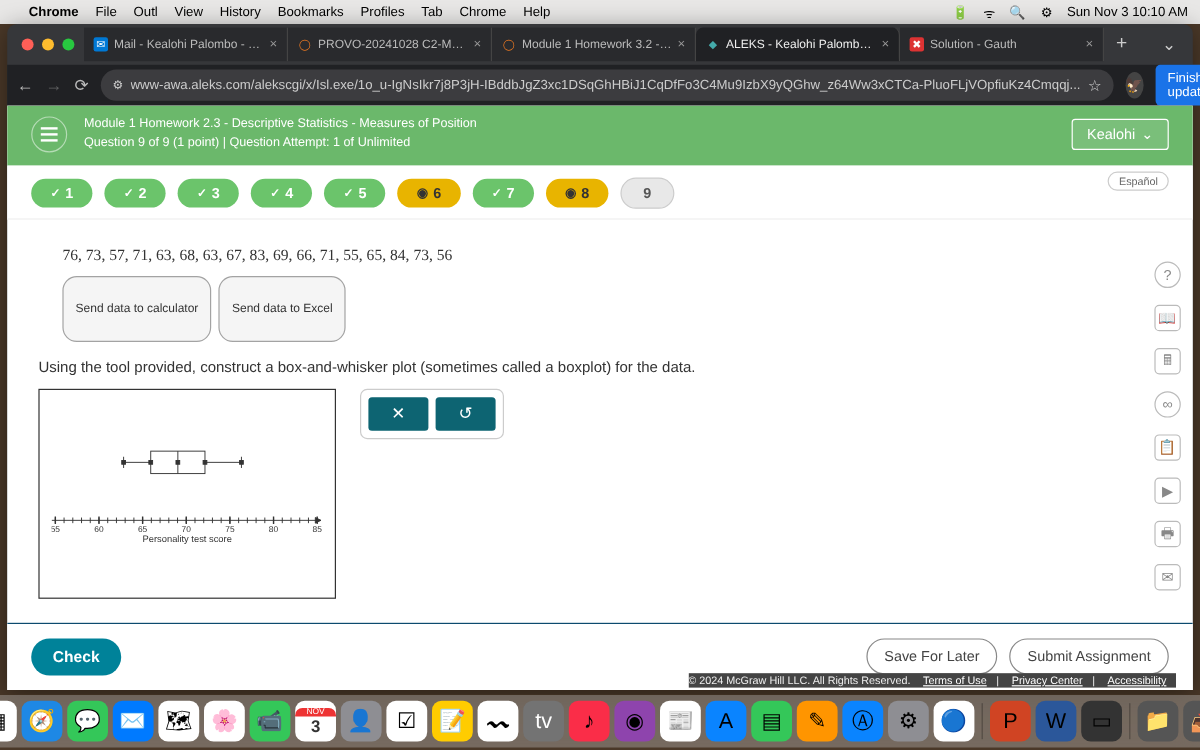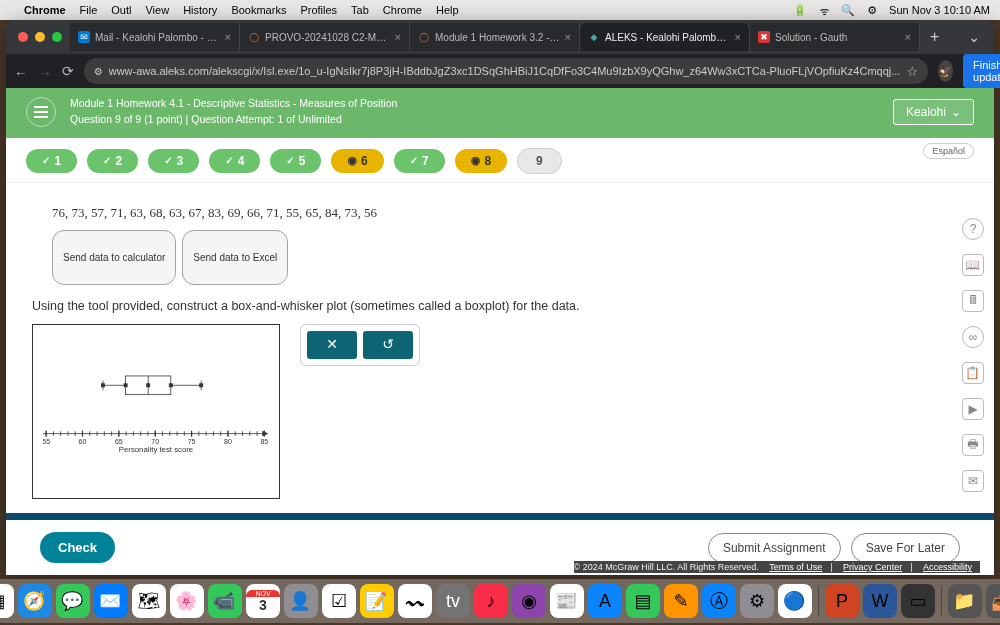--- a/index.html
+++ b/index.html
@@ -59,21 +59,21 @@
 .plot-area{display:flex;gap:20px;margin-top:8px}
 .plot-box{border:1px solid #333;width:248px;height:175px;position:relative;padding:10px 10px 32px}
 .plot-svg{width:100%;height:100%}
 .ctrl-box{border:1px solid #ccc;border-radius:6px;padding:6px;display:flex;gap:6px;height:42px}
 .ctrl-btn{width:50px;height:28px;background:#0d6472;border-radius:3px;color:#fff;display:flex;align-items:center;justify-content:center;font-size:14px}
 
 .side-icons{position:absolute;right:10px;top:130px;display:flex;flex-direction:column;gap:14px}
 .side-ic{width:22px;height:22px;border:1px solid #bbb;border-radius:50%;display:flex;align-items:center;justify-content:center;font-size:12px;color:#888}
 .side-ic.sq{border-radius:4px}
 
-.footer-bar{position:absolute;bottom:0;left:0;right:0;background:#fff;border-top:7px solid #0c4a6e;padding:12px 34px;display:flex;align-items:flex-end}
+.footer-bar{position:absolute;bottom:0;left:0;right:0;background:#fff;border-top:1px solid #0c4a6e;padding:12px 20px;display:flex;align-items:flex-start}
 .check-btn{background:#008299;color:#fff;border-radius:16px;padding:8px 18px;font-size:13px;font-weight:600}
 .foot-right{margin-left:auto;display:flex;gap:10px}
 .fbtn{border:1px solid #888;border-radius:16px;padding:7px 14px;font-size:12px;color:#444;background:#fff}
 .copyright{position:absolute;bottom:2px;right:14px;font-size:9px;color:#eee;background:#444;padding:1px 0}
 .copyright a{color:#fff;text-decoration:underline;margin:0 8px}
 
 
 .dock{position:absolute;bottom:2px;left:50%;transform:translateX(-50%);height:44px;background:rgba(200,200,200,.35);border-radius:12px;padding:4px 8px;display:flex;gap:4px;align-items:center;backdrop-filter:blur(10px)}
 .dock-ic{width:34px;height:34px;border-radius:8px;display:flex;align-items:center;justify-content:center;font-size:18px;position:relative}
 .dock-sep{width:1px;height:30px;background:rgba(0,0,0,.3);margin:0 2px}
@@ -153,21 +153,21 @@
   </div>
 
   <div class="content">
     <div class="header-green">
       <div class="hamburger">
           <span></span>
           <span></span>
           <span></span>
         </div>
       <div class="hdr-txt">
-        <div>Module 1 Homework 4.1 - Descriptive Statistics - Measures of Position</div>
+        <div>Module 1 Homework 2.3 - Descriptive Statistics - Measures of Position</div>
         <div class="sub">Question 9 of 9 (1 point)  |  Question Attempt: 1 of Unlimited</div>
       </div>
       <div class="kealohi">
           <span>Kealohi</span>
           <span>⌄</span>
         </div>
     </div>
 
     <div class="pills-row">
       <div class="espanol">Español</div>
@@ -305,22 +305,22 @@
       <div class="side-ic">∞</div>
       <div class="side-ic sq">📋</div>
       <div class="side-ic sq">▶</div>
       <div class="side-ic sq">🖶</div>
       <div class="side-ic sq">✉</div>
     </div>
 
     <div class="footer-bar">
       <div class="check-btn">Check</div>
       <div class="foot-right">
+        <div class="fbtn">Save For Later</div>
         <div class="fbtn">Submit Assignment</div>
-        <div class="fbtn">Save For Later</div>
       </div>
     </div>
     <div class="copyright">
       <span>© 2024 McGraw Hill LLC. All Rights Reserved.</span>
       <a>Terms of Use</a>|
       <a>Privacy Center</a>|
       <a>Accessibility</a>
     </div>
   </div>
 </div>

